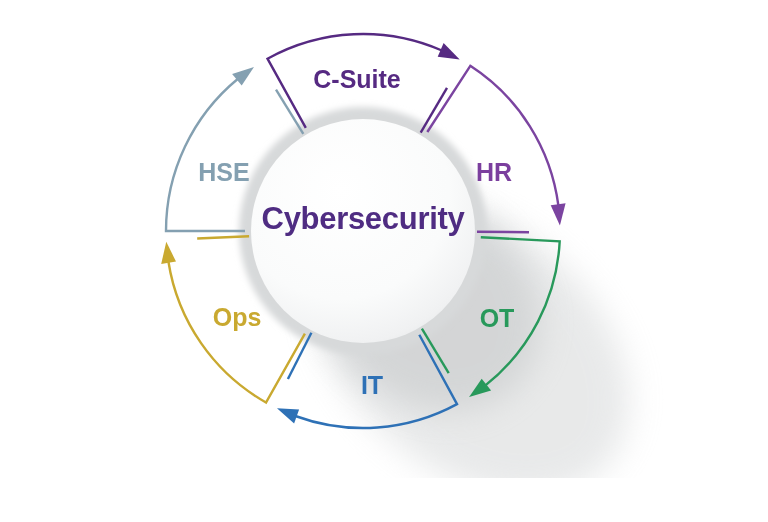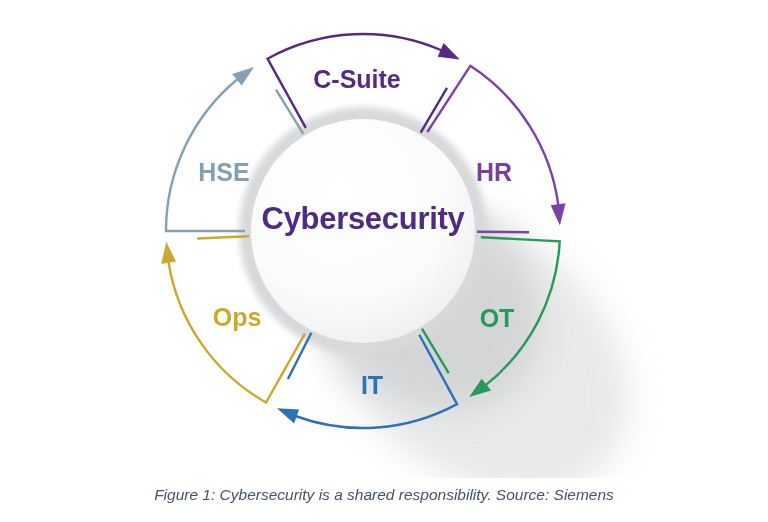--- a/index.html
+++ b/index.html
@@ -89,16 +89,13 @@
           <path d="M 245.0 231.0 L 166.0 231.0 A 197 197 0 0 1 238.0 78.8" fill="none" stroke="#84A0B1" stroke-width="2.4" stroke-linejoin="miter"></path>
           <polygon points="254.0 66.9 241.7 85.4 232.1 73.9" fill="#84A0B1"></polygon>
           <line x1="303.3" y1="133.9" x2="276.0" y2="89.6" stroke="#84A0B1" stroke-width="2.4"></line>
           <text x="224" y="181" text-anchor="middle" fill="#84A0B1" class="seg-label">HSE</text>
         </g>
       </g>
 
     <text id="center-label" x="363" y="229" text-anchor="middle" fill="#4F2C82">Cybersecurity</text>
   </svg>
 
-  <div class="caption" style="color: rgb(68, 84, 106);">
-    <span>Figure 1: Cybersecurity is a shared responsibility. Source: Siemens</span>
-  </div>
 </div>
 
 </body></html>

